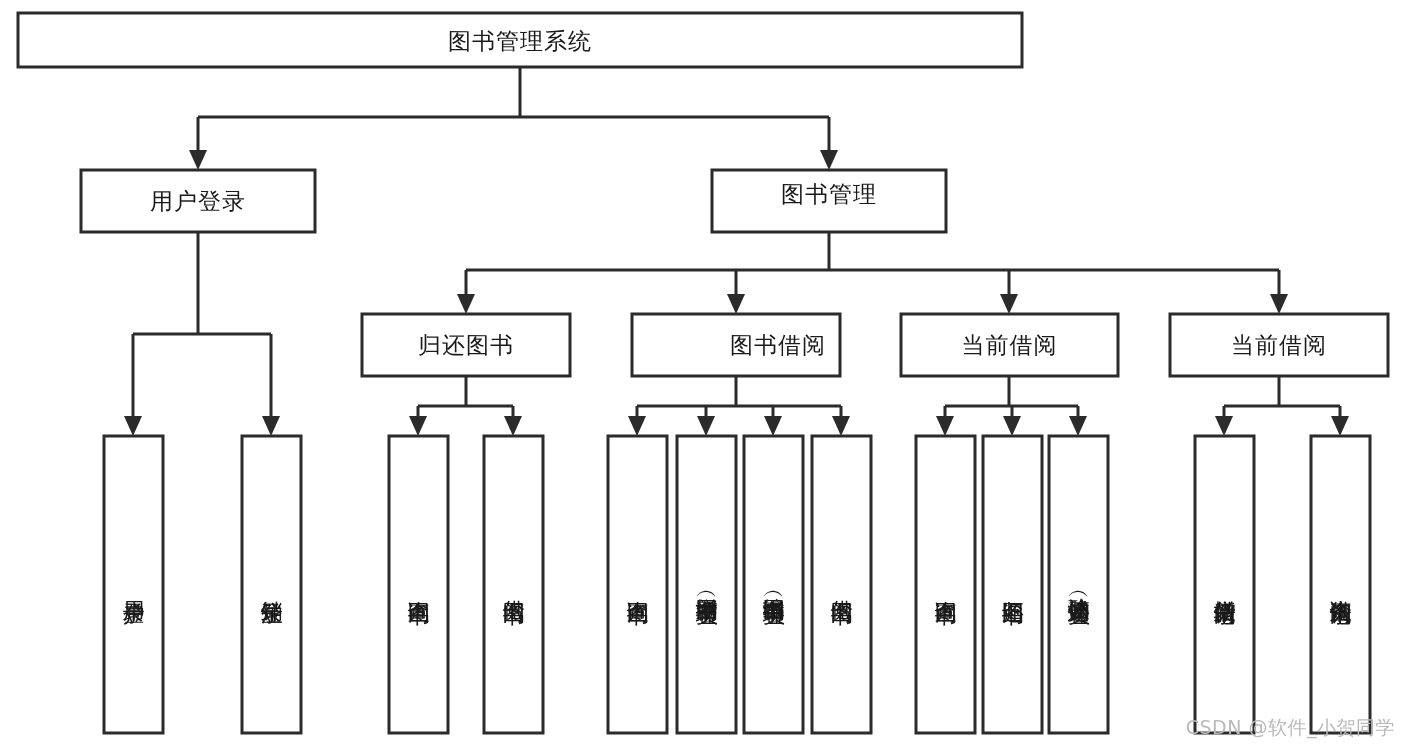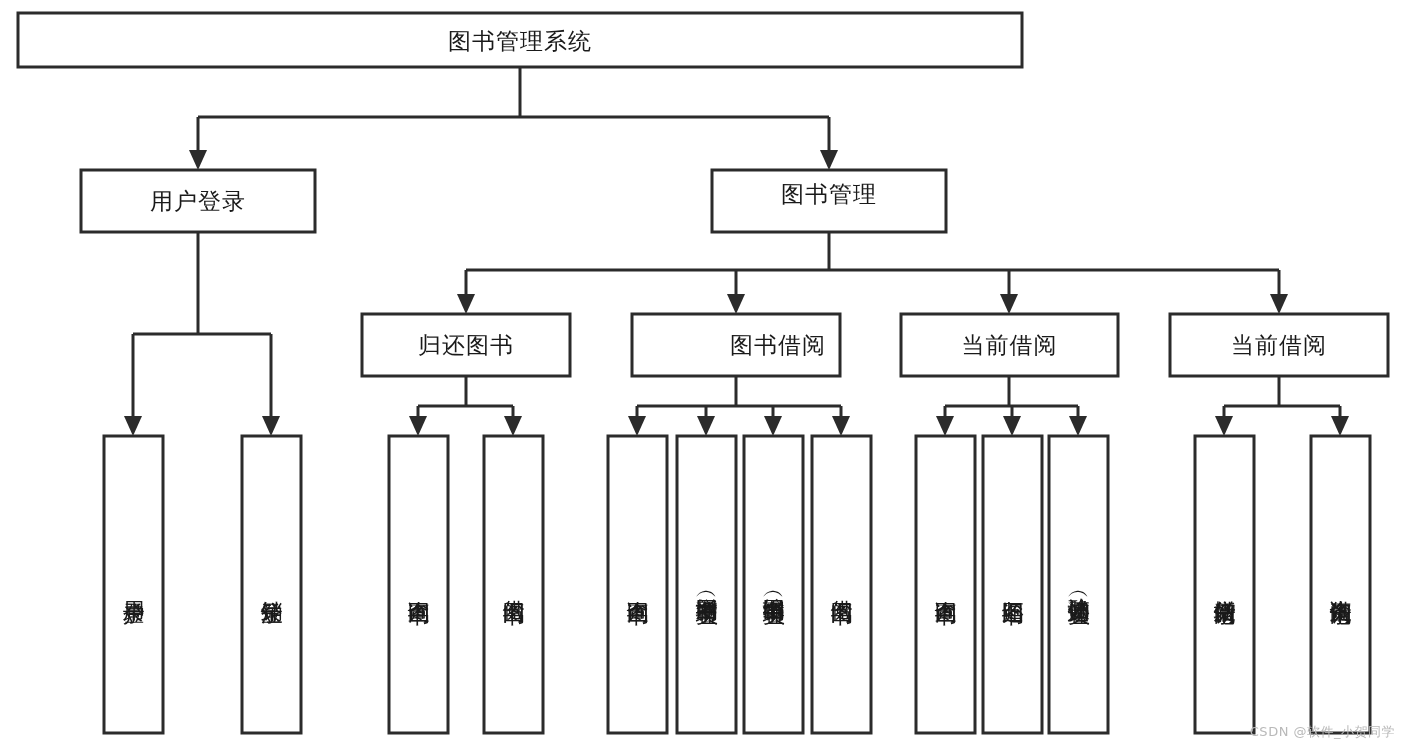--- a/index.html
+++ b/index.html
@@ -72,21 +72,21 @@
     font-size: 23px;
     color: #1a1a1a;
     white-space: nowrap;
     letter-spacing: 1px;
   }
   #watermark {
     position: absolute;
     right: 10px;
     bottom: 6px;
     font-family: "DejaVu Sans", "Liberation Sans", sans-serif;
-    font-size: 13px;
+    font-size: 19px;
     color: #b9b9b9;
     letter-spacing: 0.5px;
     white-space: nowrap;
     margin-top: 40px;
   }
 </style>
 </head>
 <body>
 
 <div id="diagram-root">

